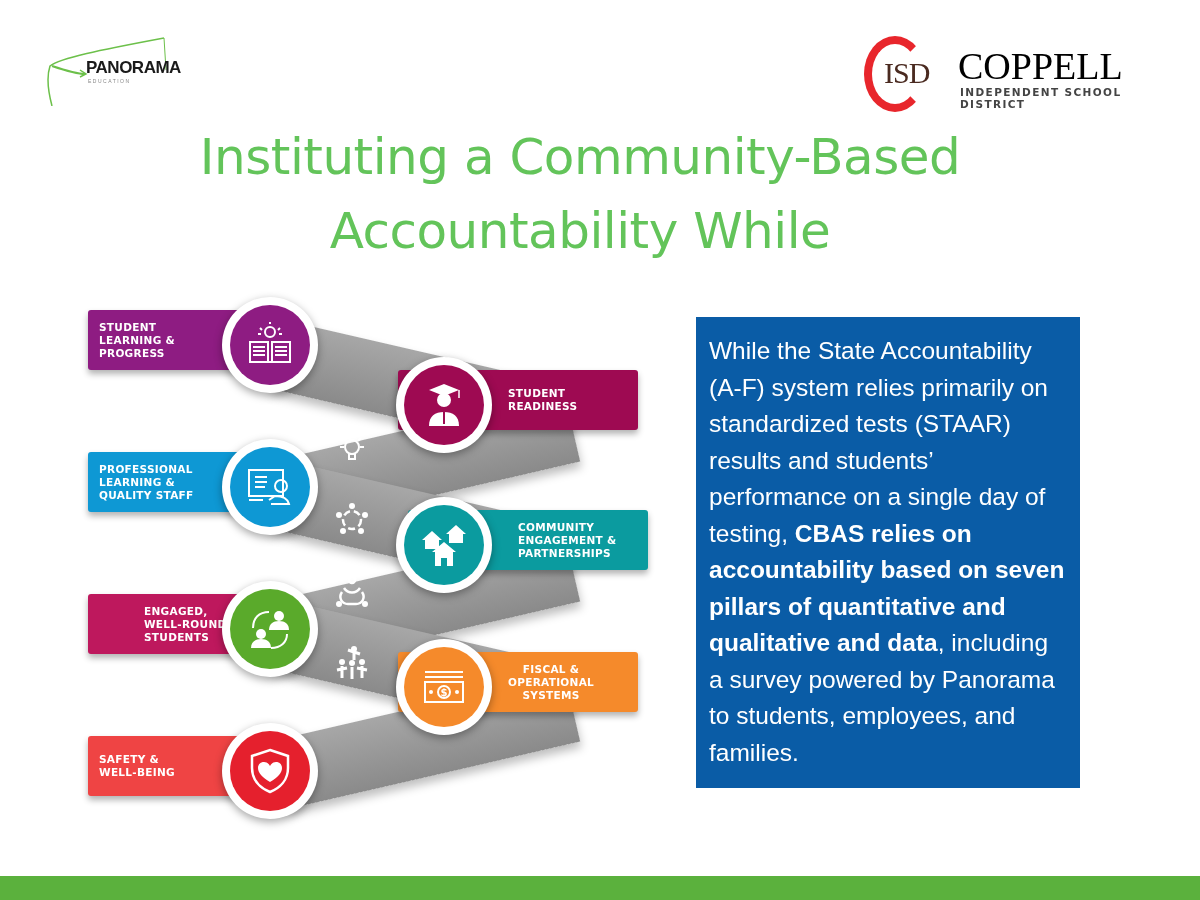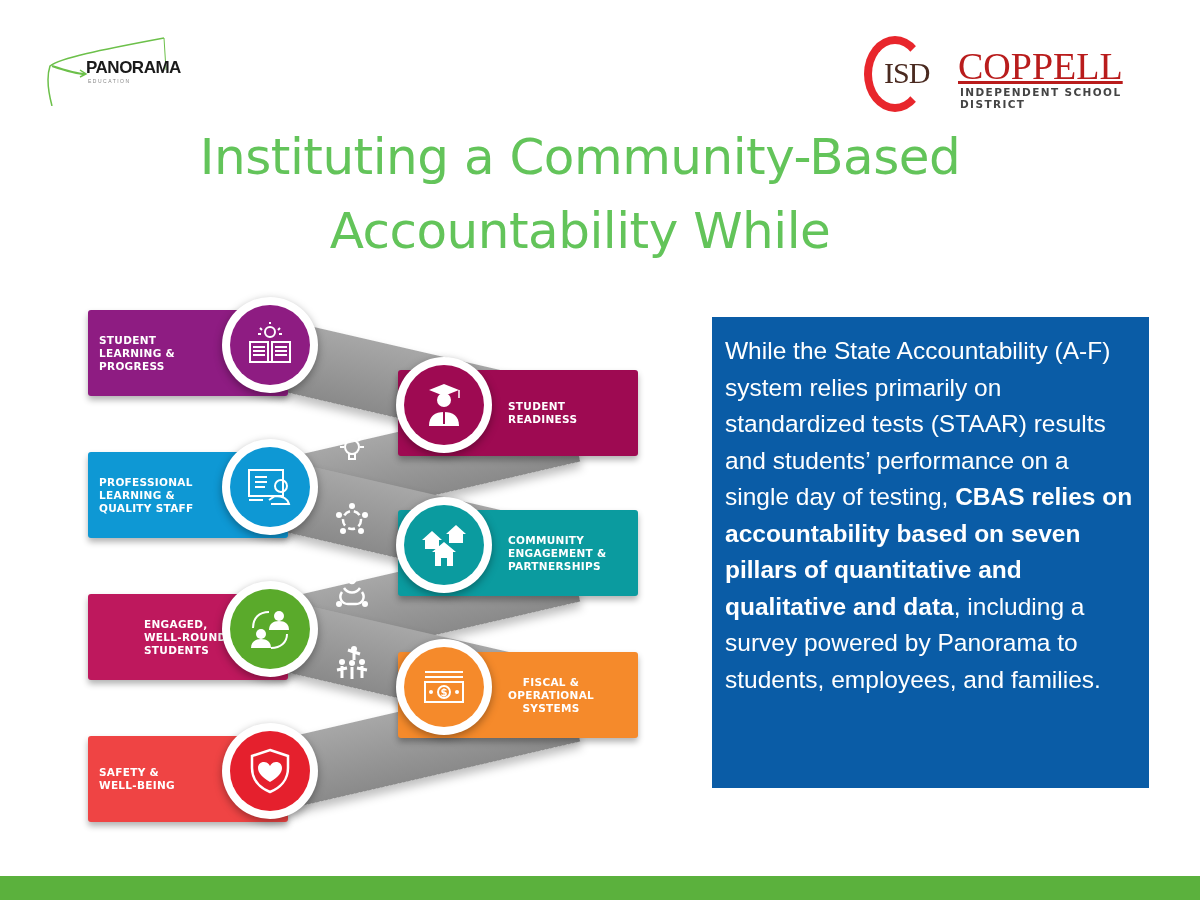--- a/index.html
+++ b/index.html
@@ -12,48 +12,48 @@
   .panorama-word { position: absolute; left: 46px; top: 22px; font-family: "Liberation Sans", sans-serif;
     font-weight: bold; font-size: 17px; letter-spacing: -0.5px; color: #1a1a1a; }
   .panorama-sub { position: absolute; left: 48px; top: 42px; font-size: 5px; letter-spacing: 1.5px; color: #888; }
 
   .cisd-logo { position: absolute; left: 862px; top: 36px; width: 320px; height: 76px; }
   .cisd-ring { position: absolute; left: 2px; top: 0; width: 62px; height: 76px; border-radius: 50%;
     border: 8px solid #e8262c; border-right-color: transparent; }
   .cisd-letters { position: absolute; left: 22px; top: 20px; font-family: "Liberation Serif", serif;
     font-size: 30px; color: #4a2a20; letter-spacing: -1px; }
   .cisd-name { position: absolute; left: 96px; top: 8px; font-family: "Liberation Serif", serif;
-    font-size: 38px; color: #b91c1c; letter-spacing: 0px; text-decoration: underline; }
+    font-size: 38px; color: #000000; letter-spacing: 0px; }
   .cisd-sub { position: absolute; left: 98px; top: 50px; font-family: "DejaVu Sans", sans-serif;
     font-weight: bold; font-size: 10.5px; letter-spacing: 1.4px; color: #444; }
 
   
   .title { position: absolute; left: 60px; top: 120px; width: 1040px; text-align: center;
     font-family: "DejaVu Sans", sans-serif; font-weight: normal; color: #63c45a;
     font-size: 50px; line-height: 74px; letter-spacing: -0.5px; }
 
   
   .infographic { position: absolute; left: 80px; top: 300px; width: 580px; height: 540px; }
   .ribbon { position: absolute; background: linear-gradient(180deg, #a7a7a7, #8a8a8a);
     height: 70px; transform-origin: left center; box-shadow: 0 6px 10px rgba(0,0,0,0.25); }
-  .pillar { position: absolute; height: 86px; border-radius: 3px; box-shadow: 0 4px 6px rgba(0,0,0,0.3);
+  .pillar { position: absolute; height: 60px; border-radius: 3px; box-shadow: 0 4px 6px rgba(0,0,0,0.3);
     color: #fff; font-family: "DejaVu Sans", sans-serif; font-weight: bold; font-size: 10.5px;
     line-height: 13px; letter-spacing: 0.3px; display: flex; align-items: center; }
   .pillar.left { left: 8px; width: 200px; padding-left: 11px; }
   .pillar.right { left: 318px; width: 240px; padding-left: 110px; }
   .pillar-label { white-space: pre-line; }
   .badge { position: absolute; width: 96px; height: 96px; border-radius: 50%; background: #fff;
     box-shadow: 0 3px 8px rgba(0,0,0,0.35); display: flex; align-items: center; justify-content: center; }
   .badge-inner { width: 80px; height: 80px; border-radius: 50%; display: flex; align-items: center; justify-content: center; }
   .badge-inner svg { width: 50px; height: 50px; }
   .mid-icon { position: absolute; width: 40px; height: 40px; }
   .mid-icon svg { width: 40px; height: 40px; }
 
   
-  .desc-box { position: absolute; left: 712px; top: 317px; width: 437px; height: 471px;
+  .desc-box { position: absolute; left: 696px; top: 317px; width: 384px; height: 471px;
     background: #0a5ca6; padding: 16px 12px 0 13px; }
   .desc-text { font-family: "Liberation Sans", sans-serif; font-size: 24.5px; line-height: 36.5px;
     color: #ffffff; }
   .desc-text b { font-weight: bold; }
 
   .footer-bar { position: absolute; left: 0; top: 876px; width: 1200px; height: 24px; background: #5bb13d; }
 </style>
 </head>
 <body>
 
@@ -182,21 +182,21 @@
             <rect x="4" y="8" width="34" height="26"></rect>
             <path d="M10 15h12M10 20h12M10 25h10"></path>
             <circle cx="36" cy="24" r="6"></circle>
             <path d="M24 38l6-4c3 0 12 0 14 8H26"></path>
             <path d="M4 38h14"></path>
           </g>
         </svg>
     </div>
   </div>
 
-  <div class="pillar right" style="top:210px; background:#0b9b9f;">
+  <div class="pillar right" style="top:210px; background:#0b9b9f;margin-left:10px;">
     <span class="pillar-label">COMMUNITY
 ENGAGEMENT &amp;
 PARTNERSHIPS</span>
   </div>
   <div class="badge" style="left:316px; top:197px;">
     <div class="badge-inner" style="background:#0b9b9f;">
       <svg viewBox="0 0 50 50">
           <g fill="#fff">
             <path d="M3 20l10-9 10 9h-3v9H6v-9z"></path>
             <path d="M27 14l10-9 10 9h-3v9H30v-9z"></path>

